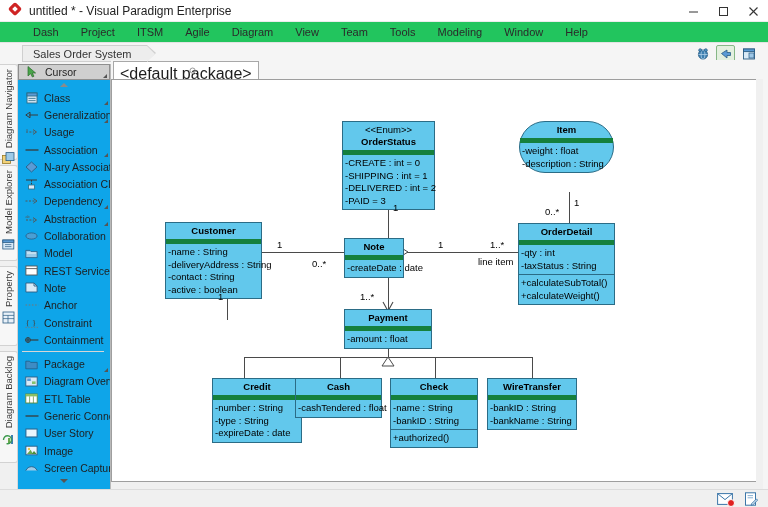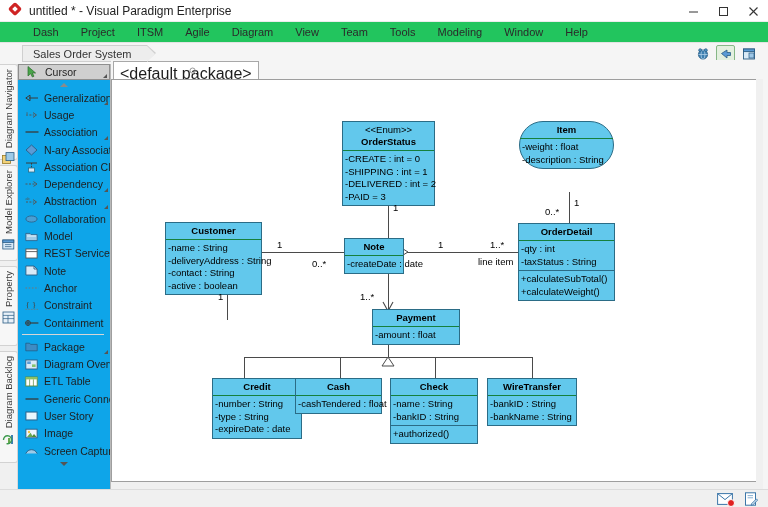--- a/index.html
+++ b/index.html
@@ -145,21 +145,21 @@
   }
   .diagram { position:absolute; left:0; top:0; width:652px; height:403px; }
 
   
   .uml {
     position:absolute; background:#62c8ec; border:1px solid #2b6c86;
     font-size:10px; color:#000; line-height:12px;
   }
   .uml .hdr {
     text-align:center; font-weight:bold; padding:2px 3px 2px 3px;
-    border-bottom:1px solid #15803d; font-size:9.5px;
+    border-bottom:5px solid #15803d; font-size:9.5px;
   }
   .uml .hdr .stereo { font-weight:normal; display:block; font-size:9.5px; }
   .uml .compart { padding:2px 3px 2px 2px; }
   .uml .compart + .compart { border-top:1px solid #2b6c86; }
   .uml .mem { white-space:nowrap; font-size:9.5px; line-height:12.5px; }
   .mult {
     position:absolute; font-size:9.5px; color:#000; white-space:nowrap;
   }
 
   
@@ -302,20 +302,32 @@
             </svg>
           </span>
           <span>Cursor</span>
           <span class="pal-arrow"></span>
         </div>
         <div class="pal-scroll-up">
           <div class="tri-up"></div>
         </div>
         <div class="pal-row">
           <span class="pal-ico">
+            <svg width="12" height="12" viewBox="0 0 12 12">
+              <rect x="1" y="1" width="10" height="10" fill="#d9eaf7" stroke="#2b6c86" stroke-width="0.9"></rect>
+              <rect x="1" y="1" width="10" height="3" fill="#5b9bd5" stroke="#2b6c86" stroke-width="0.9"></rect>
+              <line x1="2.4" y1="6.4" x2="9.6" y2="6.4" stroke="#2b6c86" stroke-width="0.8"></line>
+              <line x1="2.4" y1="8.6" x2="9.6" y2="8.6" stroke="#2b6c86" stroke-width="0.8"></line>
+            </svg>
+          </span>
+          <span>Class</span>
+          <span class="pal-arrow"></span>
+        </div>
+        <div class="pal-row">
+          <span class="pal-ico">
             <svg width="14" height="10" viewBox="0 0 14 10">
               <line x1="4" y1="5" x2="13" y2="5" stroke="#3a3a3a" stroke-width="1"></line>
               <polygon points="0.8,5 5,2.2 5,7.8" fill="none" stroke="#3a3a3a" stroke-width="1"></polygon>
             </svg>
           </span>
           <span>Generalization</span>
           <span class="pal-arrow"></span>
         </div>
         <div class="pal-row">
           <span class="pal-ico">
@@ -592,21 +604,21 @@
             <div class="hdr"><span>OrderDetail</span></div>
             <div class="compart">
               <div class="mem">-qty : int</div>
               <div class="mem">-taxStatus : String</div>
             </div>
             <div class="compart">
               <div class="mem">+calculateSubTotal()</div>
               <div class="mem">+calculateWeight()</div>
             </div>
           </div>
-          <div class="uml" style="left: 232px; top: 229px; width: 88px; margin-left: 28px;">
+          <div class="uml" style="left: 232px; top: 229px; width: 88px;">
             <div class="hdr"><span>Payment</span></div>
             <div class="compart">
               <div class="mem">-amount : float</div>
             </div>
           </div>
           <div class="uml" style="left: 100px; top: 298px; width: 90px;">
             <div class="hdr"><span>Credit</span></div>
             <div class="compart">
               <div class="mem">-number : String</div>
               <div class="mem">-type : String</div>

